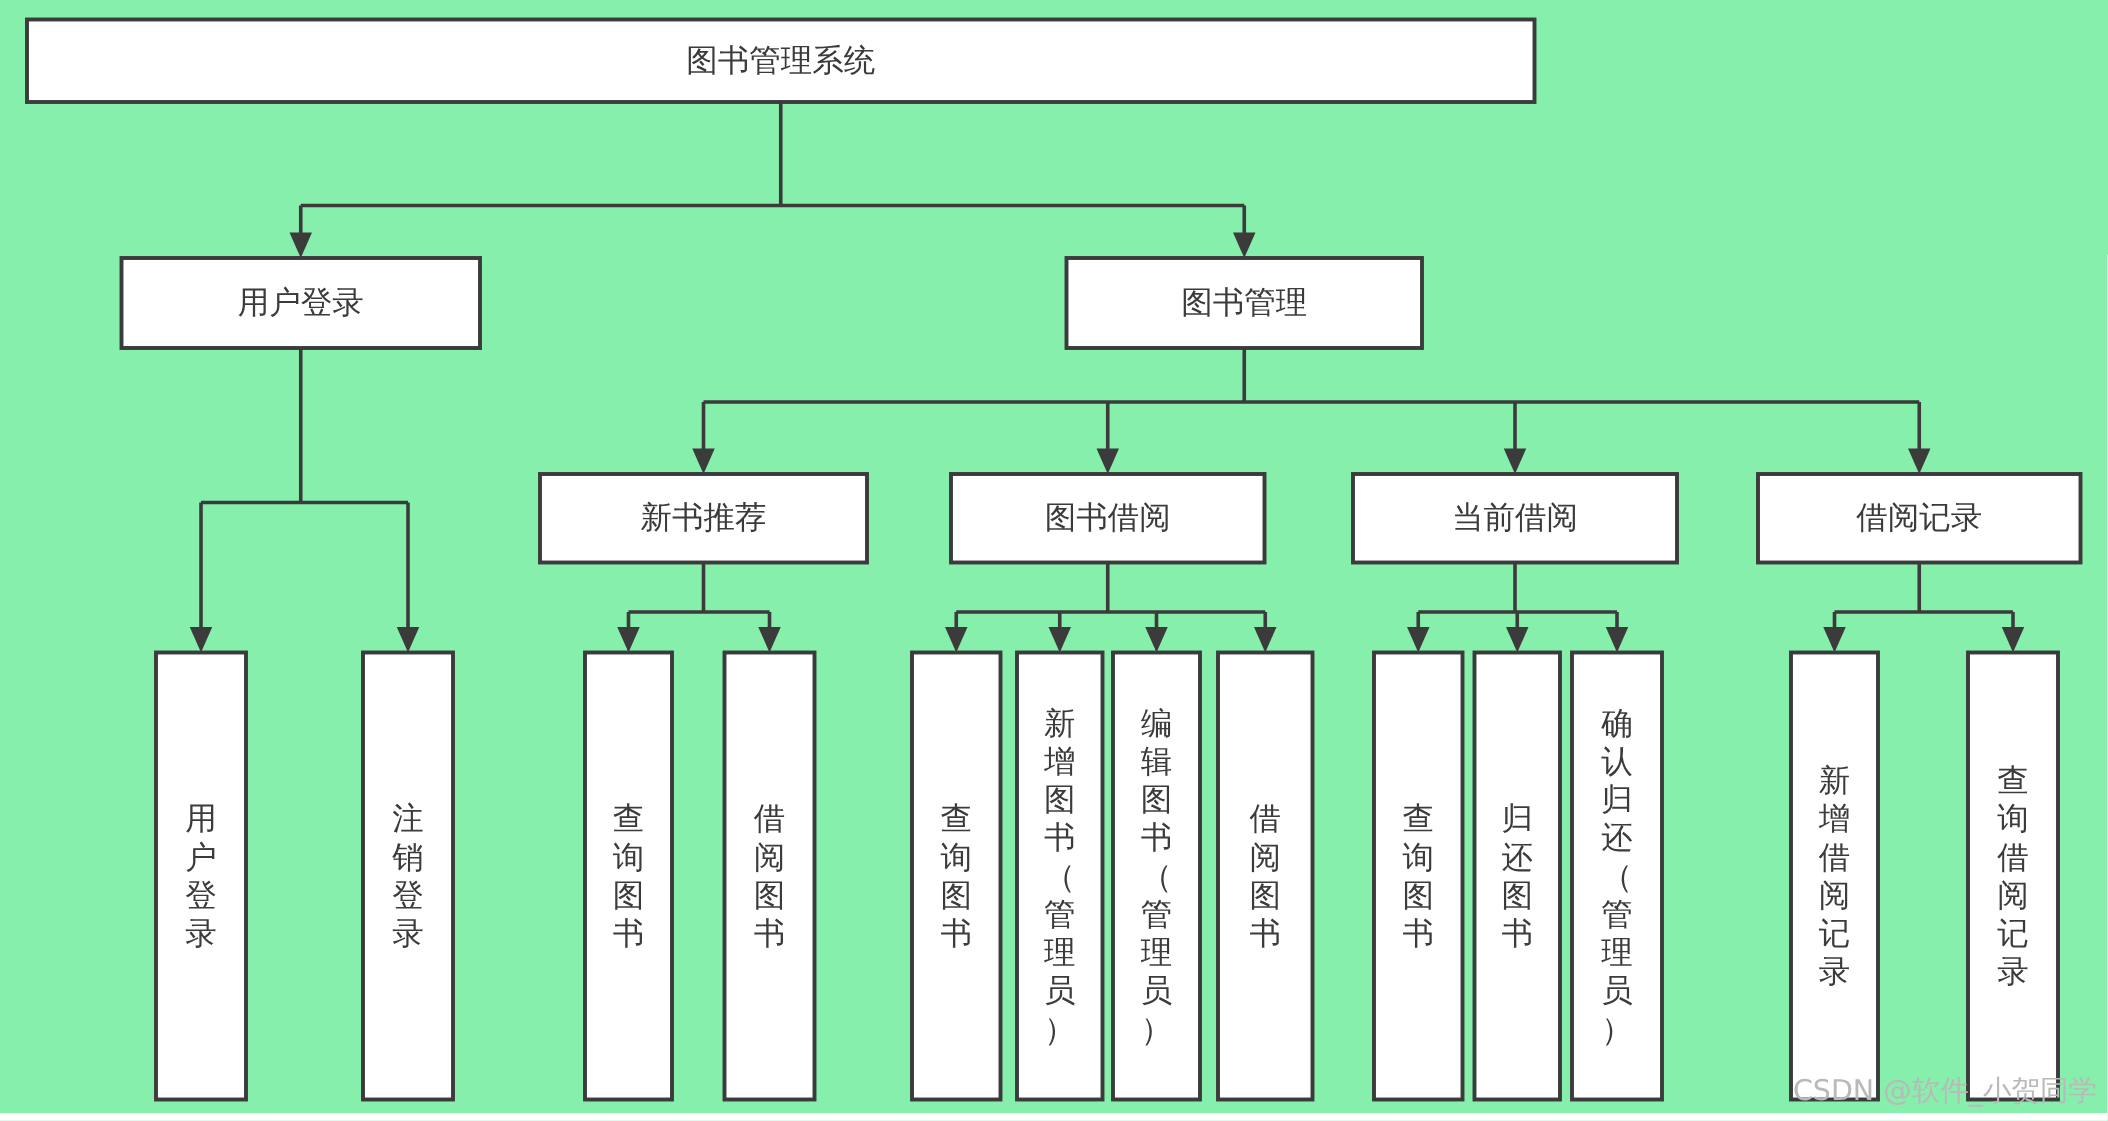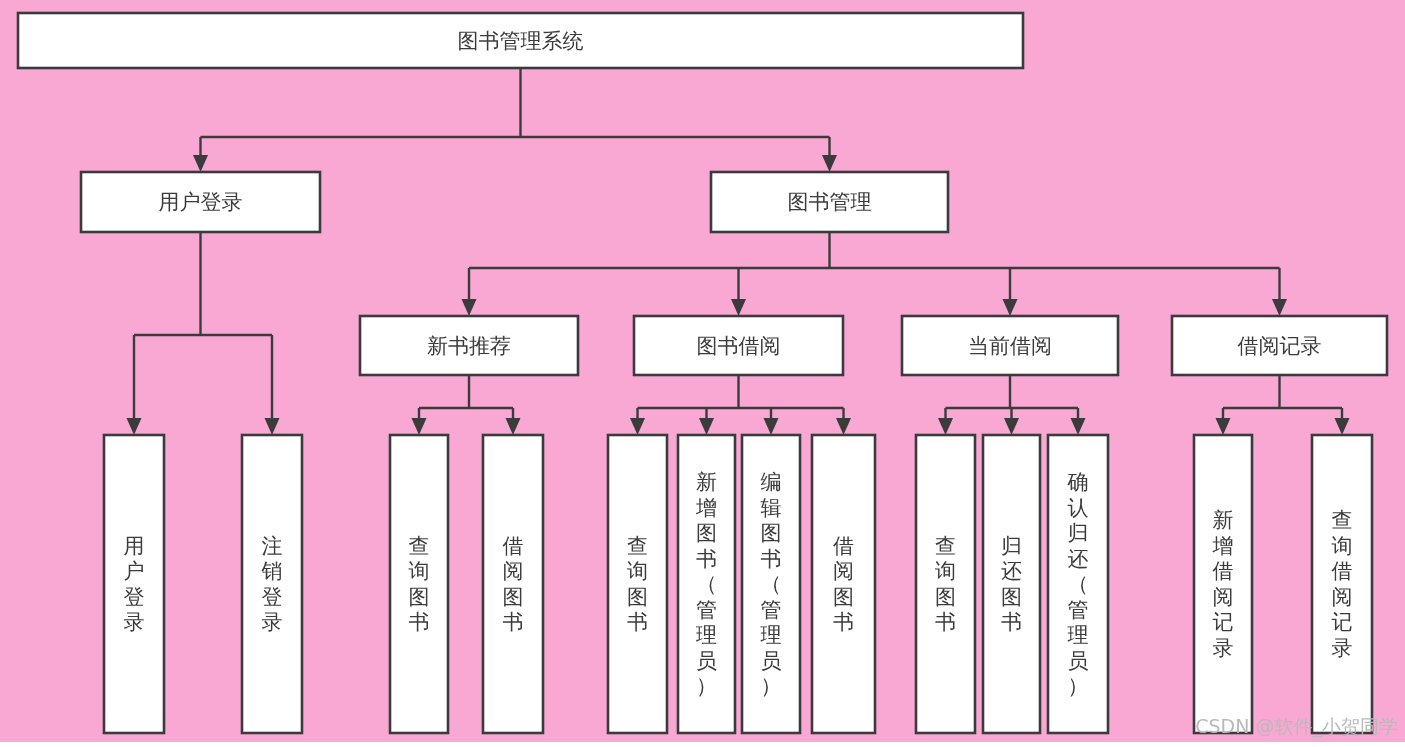--- a/index.html
+++ b/index.html
@@ -11,21 +11,21 @@
   body {
     width: 1405px;
     height: 747px;
     overflow: hidden;
     font-family: "DejaVu Sans", "Liberation Sans", sans-serif;
   }
   #diagram-root {
     position: relative;
     width: 1405px;
     height: 742px;
-    background: #f9a8d4;
+    background: #86efac;
   }
   svg.diagram-canvas {
     display: block;
     width: 1405px;
     height: 747px;
   }
   .node-rect {
     fill: #ffffff;
     stroke: #3b3b3b;
     stroke-width: 2.6;

